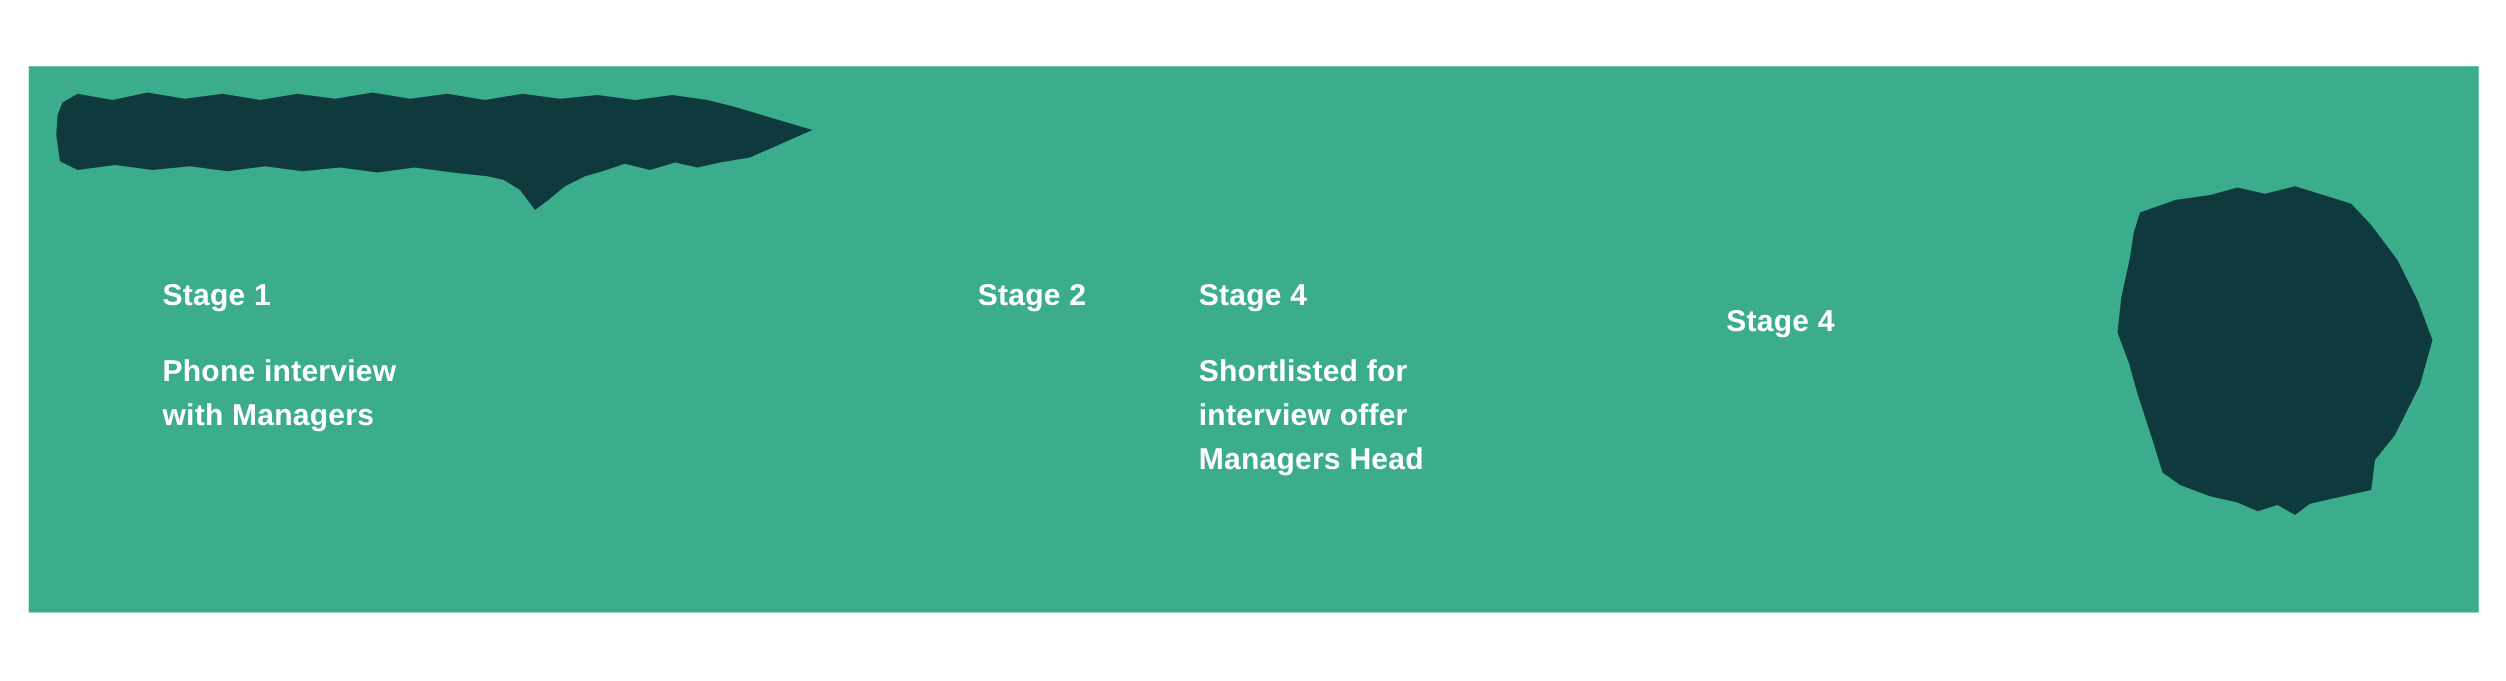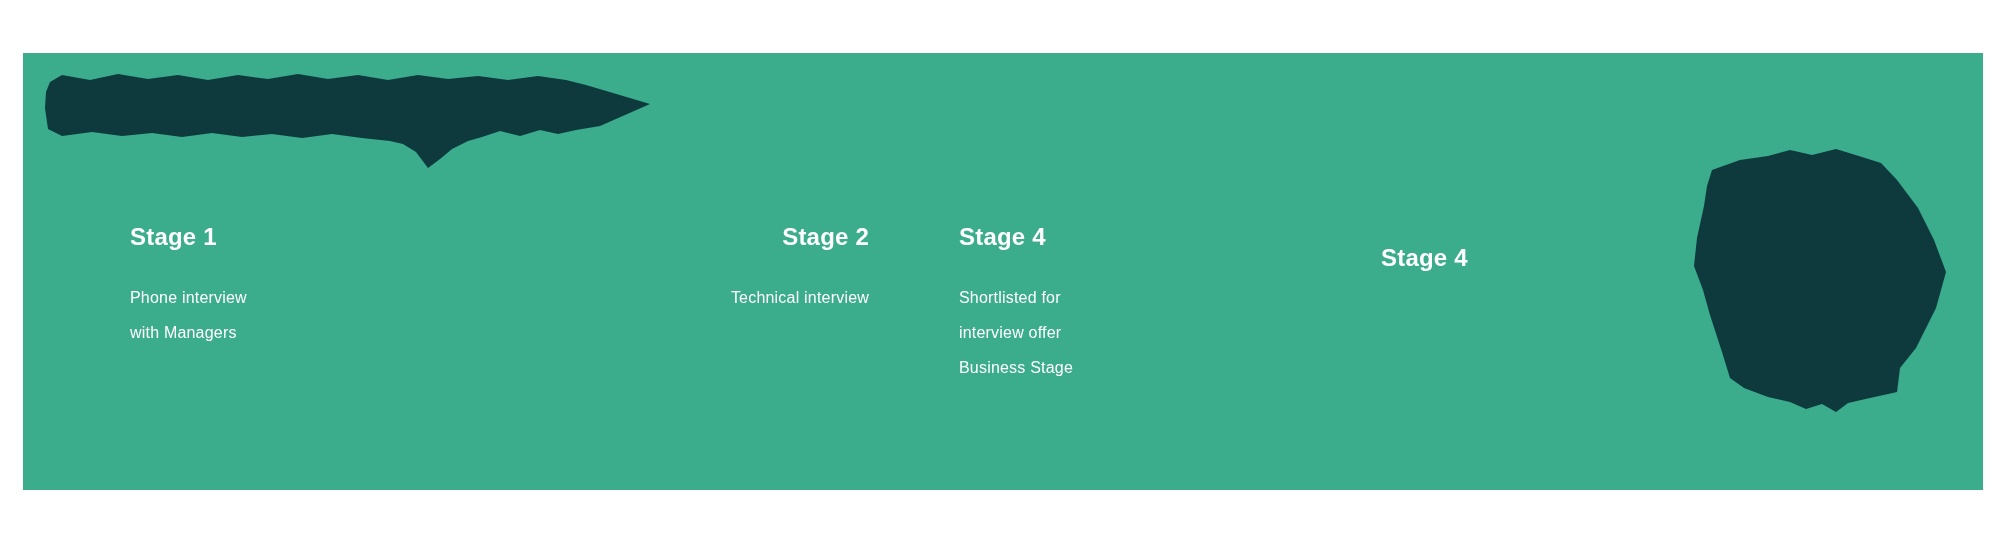--- a/index.html
+++ b/index.html
@@ -38,23 +38,23 @@
   }
   .stage h3 {
     margin: 0;
     font-size: 24px;
     line-height: 30px;
     font-weight: bold;
     letter-spacing: 0.2px;
   }
   .stage p {
     margin: 28px 0 0 0;
-    font-size: 16px;
+    font-size: 24px;
     line-height: 35px;
-    font-weight: normal;
+    font-weight: bold;
     letter-spacing: 0.2px;
   }
   .stage-1 { left: 130px; }
   .stage-2 { left: 539px; text-align: right; }
   .stage-3 { left: 959px; }
   .stage-4 { left: 1381px; margin-top: 21px; }
 </style>
 </head>
 <body>
 
@@ -67,23 +67,23 @@
   <polygon class="shape" points="1712,170 1740,160 1768,156 1790,150 1812,155 1836,149 1862,157 1881,163 1897,180 1918,208 1934,240 1946,272 1936,308 1916,348 1900,368 1897,392 1870,398 1848,403 1836,412 1822,404 1806,409 1790,402 1768,397 1744,388 1730,378 1722,352 1710,315 1703,290 1694,266 1697,238 1704,206 1707,186"></polygon>
 </svg>
 
 <div class="stage stage-1">
   <h3>Stage 1</h3>
   <p><span>Phone interview</span><br><span>with Managers</span></p>
 </div>
 
 <div class="stage stage-2">
   <h3>Stage 2</h3>
-  <p><span>Technical interview</span><br></p>
+  <p><br></p>
 </div>
 
 <div class="stage stage-3">
   <h3>Stage 4</h3>
-  <p><span>Shortlisted for</span><br><span>interview offer</span><br><span>Business Stage</span></p>
+  <p><span>Shortlisted for</span><br><span>interview offer</span><br><span>Managers Head</span></p>
 </div>
 
 <div class="stage stage-4">
   <h3>Stage 4</h3>
 </div>
 
 </body></html>

